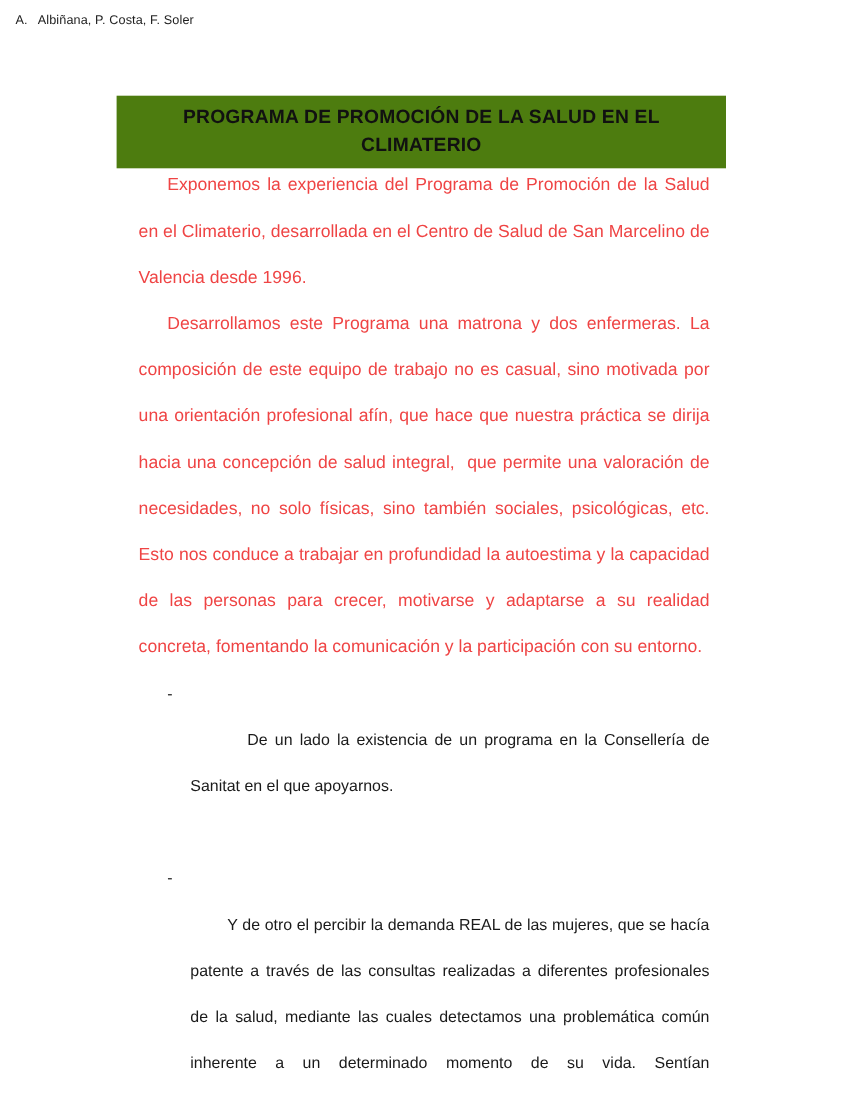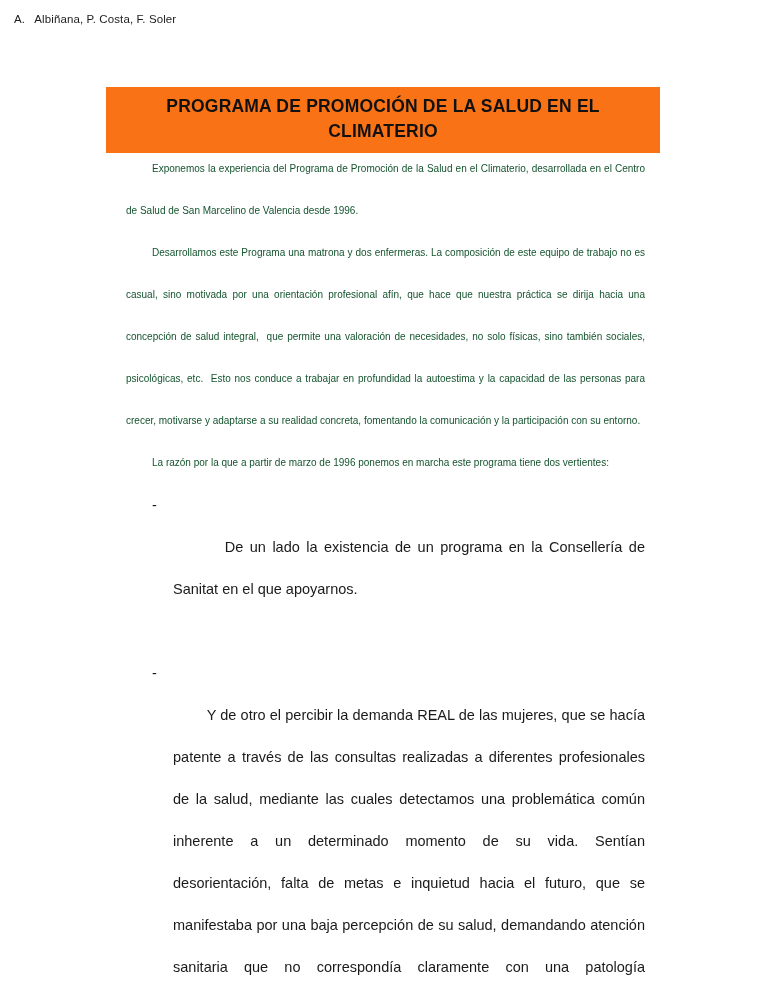--- a/index.html
+++ b/index.html
@@ -40,46 +40,46 @@
   }
 
   
   .title-band {
     position: absolute;
     left: 106px;
     top: 87px;
     width: 554px;
     padding: 7px 10px 9px 10px;
     box-sizing: border-box;
-    background: #f97316;
+    background: #4d7c0f;
     text-align: center;
   }
   .title-text {
     display: block;
     font-size: 17.5px;
     font-weight: bold;
     line-height: 25px;
     color: #111111;
     letter-spacing: 0.2px;
   }
 
   
   .body-col {
     position: absolute;
     left: 126px;
     top: 148px;
     width: 519px;
   }
   p.para {
     margin: 0;
-    font-size: 10px;
+    font-size: 16px;
     line-height: 42px;
     text-align: justify;
     text-justify: inter-word;
-    color: #14532d;
+    color: #ef4444;
     text-indent: 26px;
     white-space: pre-wrap;
   }
 
   
   ul.dash-list {
     margin: 0;
     padding: 0;
     list-style: none;
   }
@@ -119,21 +119,20 @@
     <span class="title-text">PROGRAMA DE PROMOCIÓN DE LA SALUD  EN EL</span>
     <span class="title-text">CLIMATERIO</span>
   </div>
 
   <div class="body-col">
 
     <p class="para">Exponemos la experiencia del Programa de Promoción de la Salud en el Climaterio, desarrollada en el Centro de Salud de San Marcelino de Valencia desde 1996.</p>
 
     <p class="para">Desarrollamos este Programa una matrona y dos enfermeras. La composición de este equipo de trabajo no es casual, sino motivada por una orientación profesional afín, que hace que nuestra práctica se dirija hacia una concepción de salud integral,  que permite una valoración de necesidades, no solo físicas, sino también sociales, psicológicas, etc.  Esto nos conduce a trabajar en profundidad la autoestima y la capacidad de las personas para crecer, motivarse y adaptarse a su realidad concreta, fomentando la comunicación y la participación con su entorno.</p>
 
-    <p class="para">La razón por la que a partir de marzo de 1996 ponemos en marcha este programa tiene dos vertientes:</p>
 
     <ul class="dash-list">
       <li>
         <span class="dash-marker">-</span><span>De un lado la existencia de un programa en la Consellería de Sanitat en el que apoyarnos.</span>
       </li>
       <li>
         <span class="dash-marker">-</span><span>Y de otro el percibir la demanda </span><span class="bold-emph">REAL</span><span> de las mujeres, que se hacía patente a través de las consultas realizadas a diferentes profesionales de la salud, mediante las cuales detectamos una problemática común inherente a un determinado momento de su vida. Sentían desorientación, falta de metas e inquietud hacia el futuro, que se manifestaba por una baja percepción de su salud, demandando atención sanitaria que no correspondía claramente con una patología determinada.</span>
       </li>
     </ul>
 

